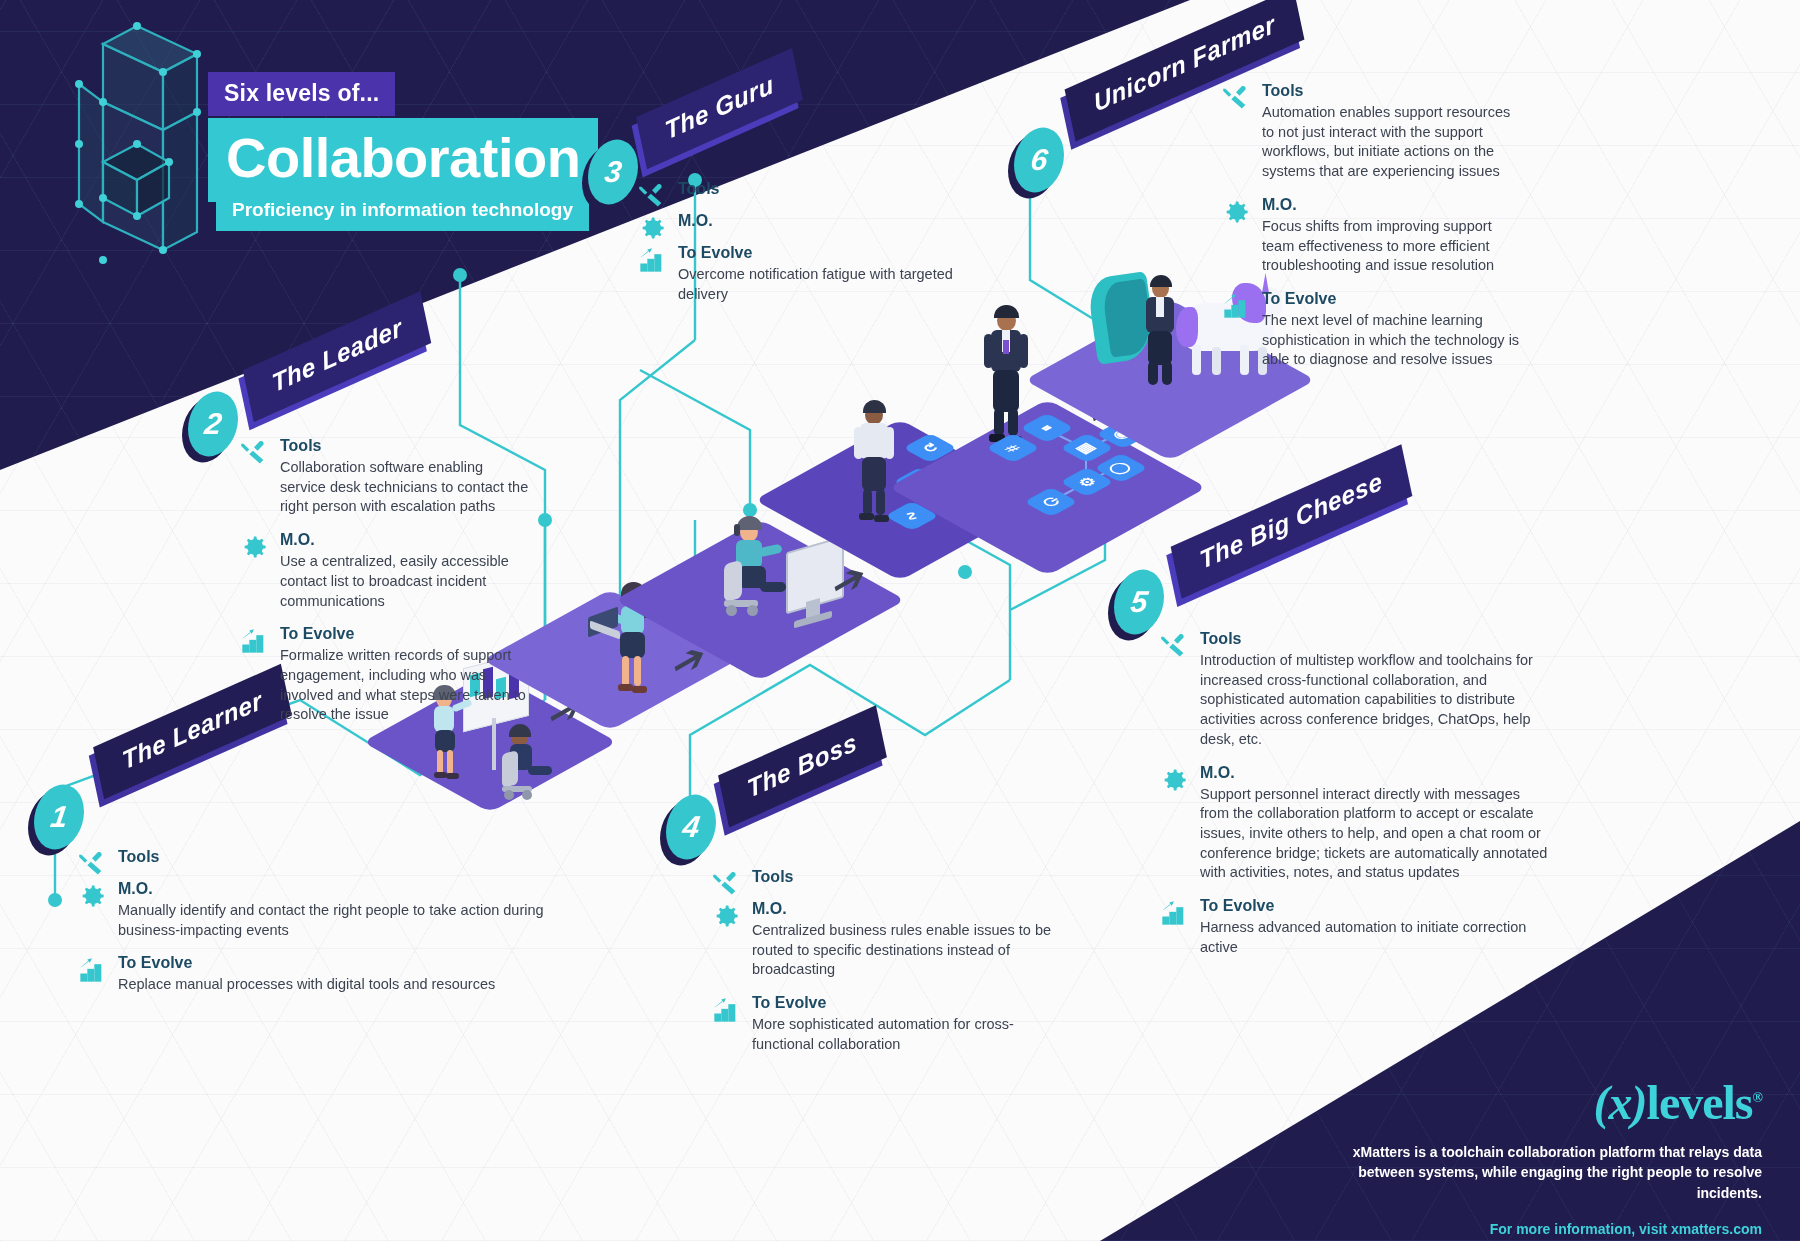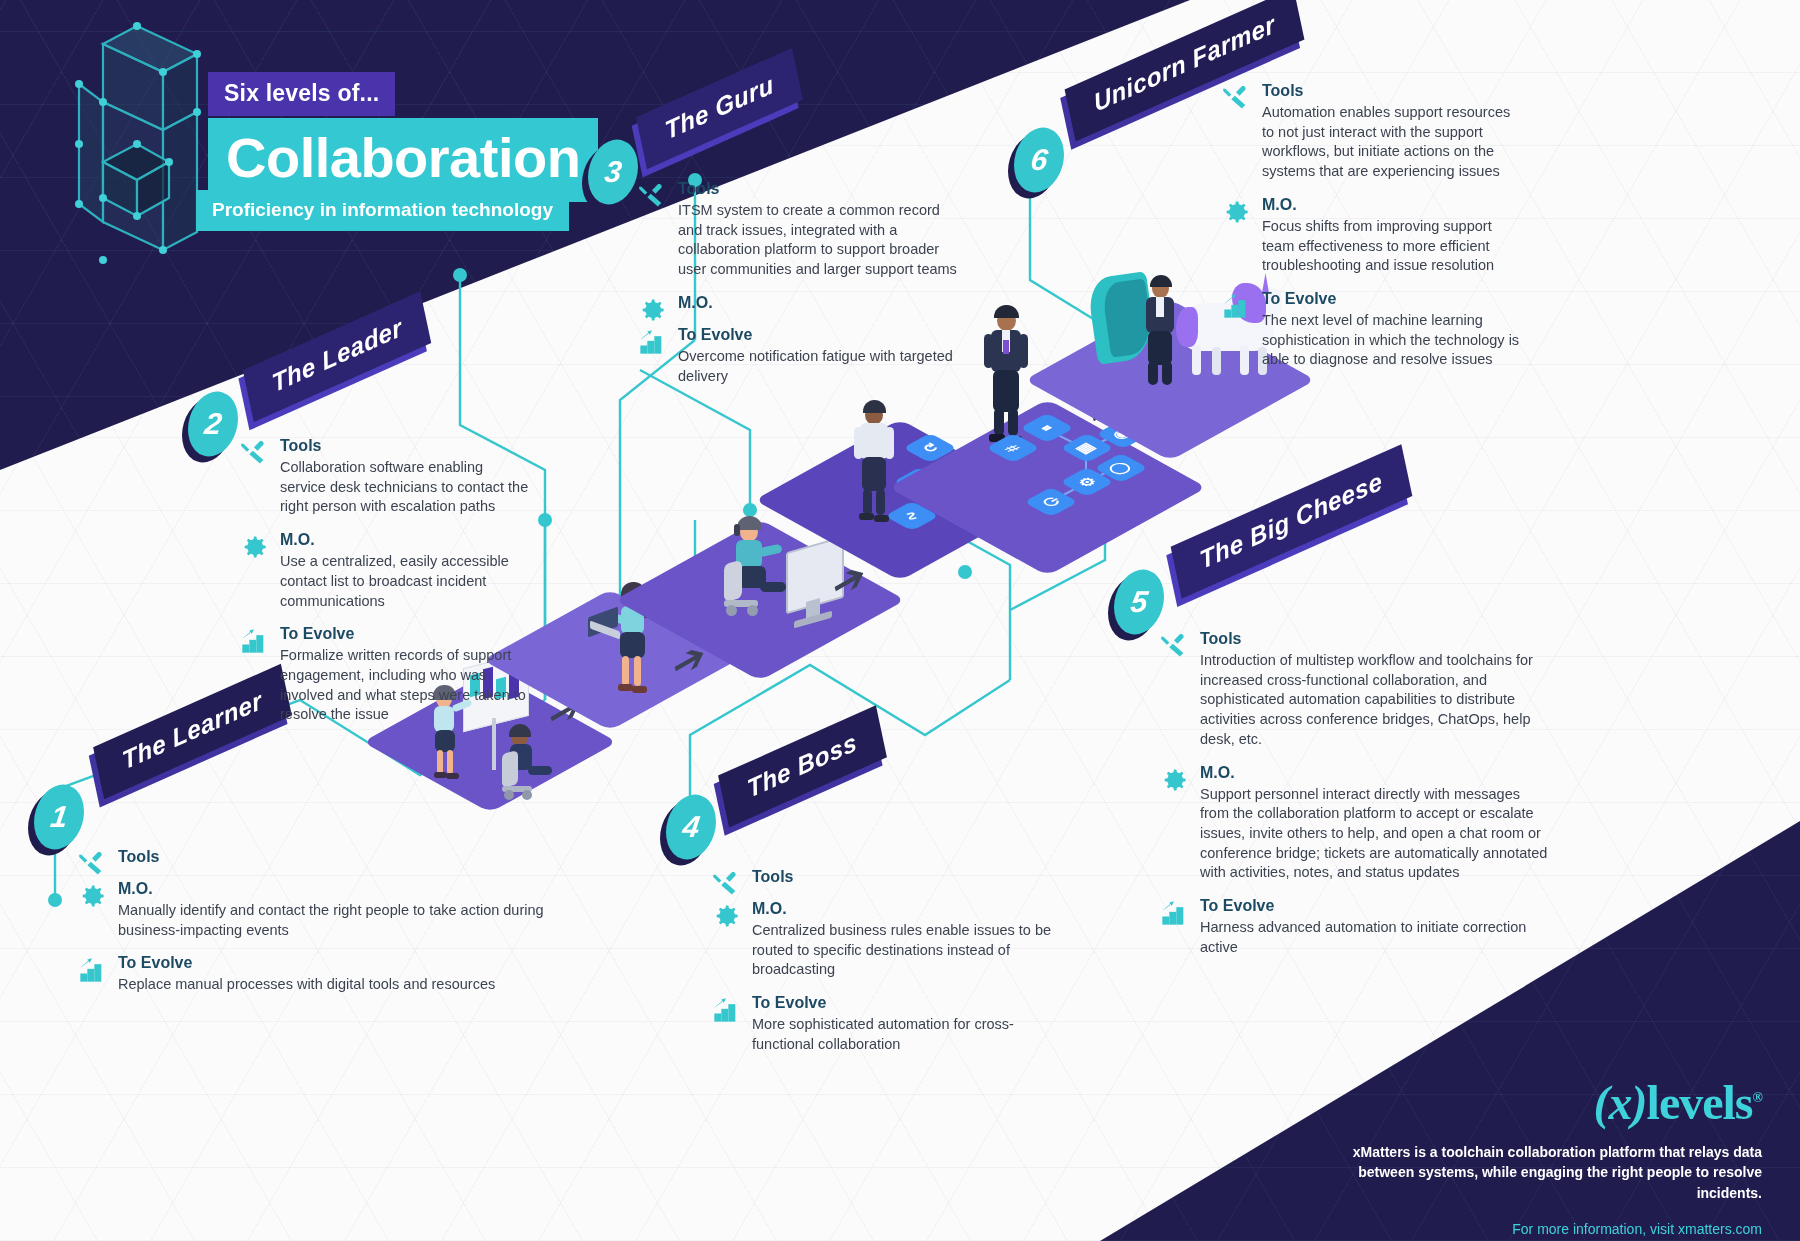--- a/index.html
+++ b/index.html
@@ -39,21 +39,21 @@
       repeating-linear-gradient(60deg, rgba(120,200,215,.13) 0 1px, transparent 1px 84px),
       repeating-linear-gradient(-60deg, rgba(120,200,215,.13) 0 1px, transparent 1px 84px),
       repeating-linear-gradient(0deg, rgba(120,200,215,.13) 0 1px, transparent 1px 73px);
   }
 
   
   .hdr-sub{position:absolute;left:208px;top:72px;background:#4b34ab;color:#fff;
     font-size:23px;font-weight:bold;padding:8px 16px 9px;letter-spacing:.2px;}
   .hdr-title{position:absolute;left:208px;top:118px;background:#34c8d2;color:#fff;
     font-size:56px;font-weight:bold;line-height:1;padding:12px 18px 16px;letter-spacing:-.5px;}
-  .hdr-tag{position:absolute;left:196px;top:190px;background:#34c8d2;color:#fff;
+  .hdr-tag{position:absolute;left:216px;top:190px;background:#34c8d2;color:#fff;
     font-size:19px;font-weight:bold;padding:9px 16px 10px;}
   .big6{position:absolute;left:45px;top:22px;width:180px;height:245px;}
 
   
   .lines{position:absolute;inset:0;pointer-events:none;}
 
   
   .badge{position:absolute;width:56px;height:76px;}
   .badge .disc-back{position:absolute;left:0;top:6px;width:50px;height:64px;border-radius:50%;
     background:#211c4e;transform:skewY(-12deg);}
@@ -97,21 +97,21 @@
     background:#3d8ef5;transform:rotate(45deg) skew(-16deg,-16deg);
     display:flex;align-items:center;justify-content:center;color:#fff;font-size:15px;font-weight:bold;}
 
   
   .brand{position:absolute;right:38px;top:1075px;text-align:right;}
   .brand .logo{color:#3ed3da;font-size:48px;font-weight:bold;letter-spacing:-1px;
     font-family:"Liberation Serif", serif;}
   .brand .logo .xp{font-style:italic;}
   .brand .reg{font-size:14px;vertical-align:super;}
   .brand .blurb{color:#fff;font-size:14px;font-weight:bold;line-height:1.45;margin-top:12px;max-width:420px;margin-left:auto;}
-  .brand .more{color:#3ed3da;font-size:14px;font-weight:normal;margin-top:18px;}
+  .brand .more{color:#3ed3da;font-size:14px;font-weight:bold;margin-top:18px;}
 </style>
 </head>
 <body>
 
 <div id="page">
   <div class="hexbg"></div>
 
   <div class="navy-top">
     <div class="hexdark"></div>
   </div>
@@ -427,21 +427,20 @@
   <div class="info" style="left:638px;top:180px;width:330px;">
     <div class="row">
       <svg class="ico" viewBox="0 0 24 24">
         <g fill="#35c6ce">
             <path d="M3 4l5 5-2 2-5-5V4h2z"></path>
             <path d="M8 13l9 8 3-3-9-8z"></path>
             <path d="M17 2l-5 5 3 3 5-5c1-2-1-4-3-3z"></path>
           </g>
       </svg>
       <h4>Tools</h4>
-      <p>ITSM system to create a common record and track issues, integrated with a collaboration platform to support broader user communities and larger support teams</p>
     </div>
     <div class="row">
       <svg class="ico" viewBox="0 0 24 24">
         <path fill="#35c6ce" d="M12 8a4 4 0 100 8 4 4 0 000-8zm10 5v-2l-2.4-.5a7.8 7.8 0 00-.9-2.2l1.4-2-1.4-1.4-2 1.4a7.8 7.8 0 00-2.2-.9L14 3h-2l-.5 2.4c-.8.2-1.5.5-2.2.9l-2-1.4L5.9 6.3l1.4 2c-.4.7-.7 1.4-.9 2.2L4 11v2l2.4.5c.2.8.5 1.5.9 2.2l-1.4 2 1.4 1.4 2-1.4c.7.4 1.4.7 2.2.9L12 21h2l.5-2.4c.8-.2 1.5-.5 2.2-.9l2 1.4 1.4-1.4-1.4-2c.4-.7.7-1.4.9-2.2L22 13z"></path>
       </svg>
       <h4>M.O.</h4>
     </div>
     <div class="row">
       <svg class="ico" viewBox="0 0 24 24">
         <g fill="#35c6ce">

